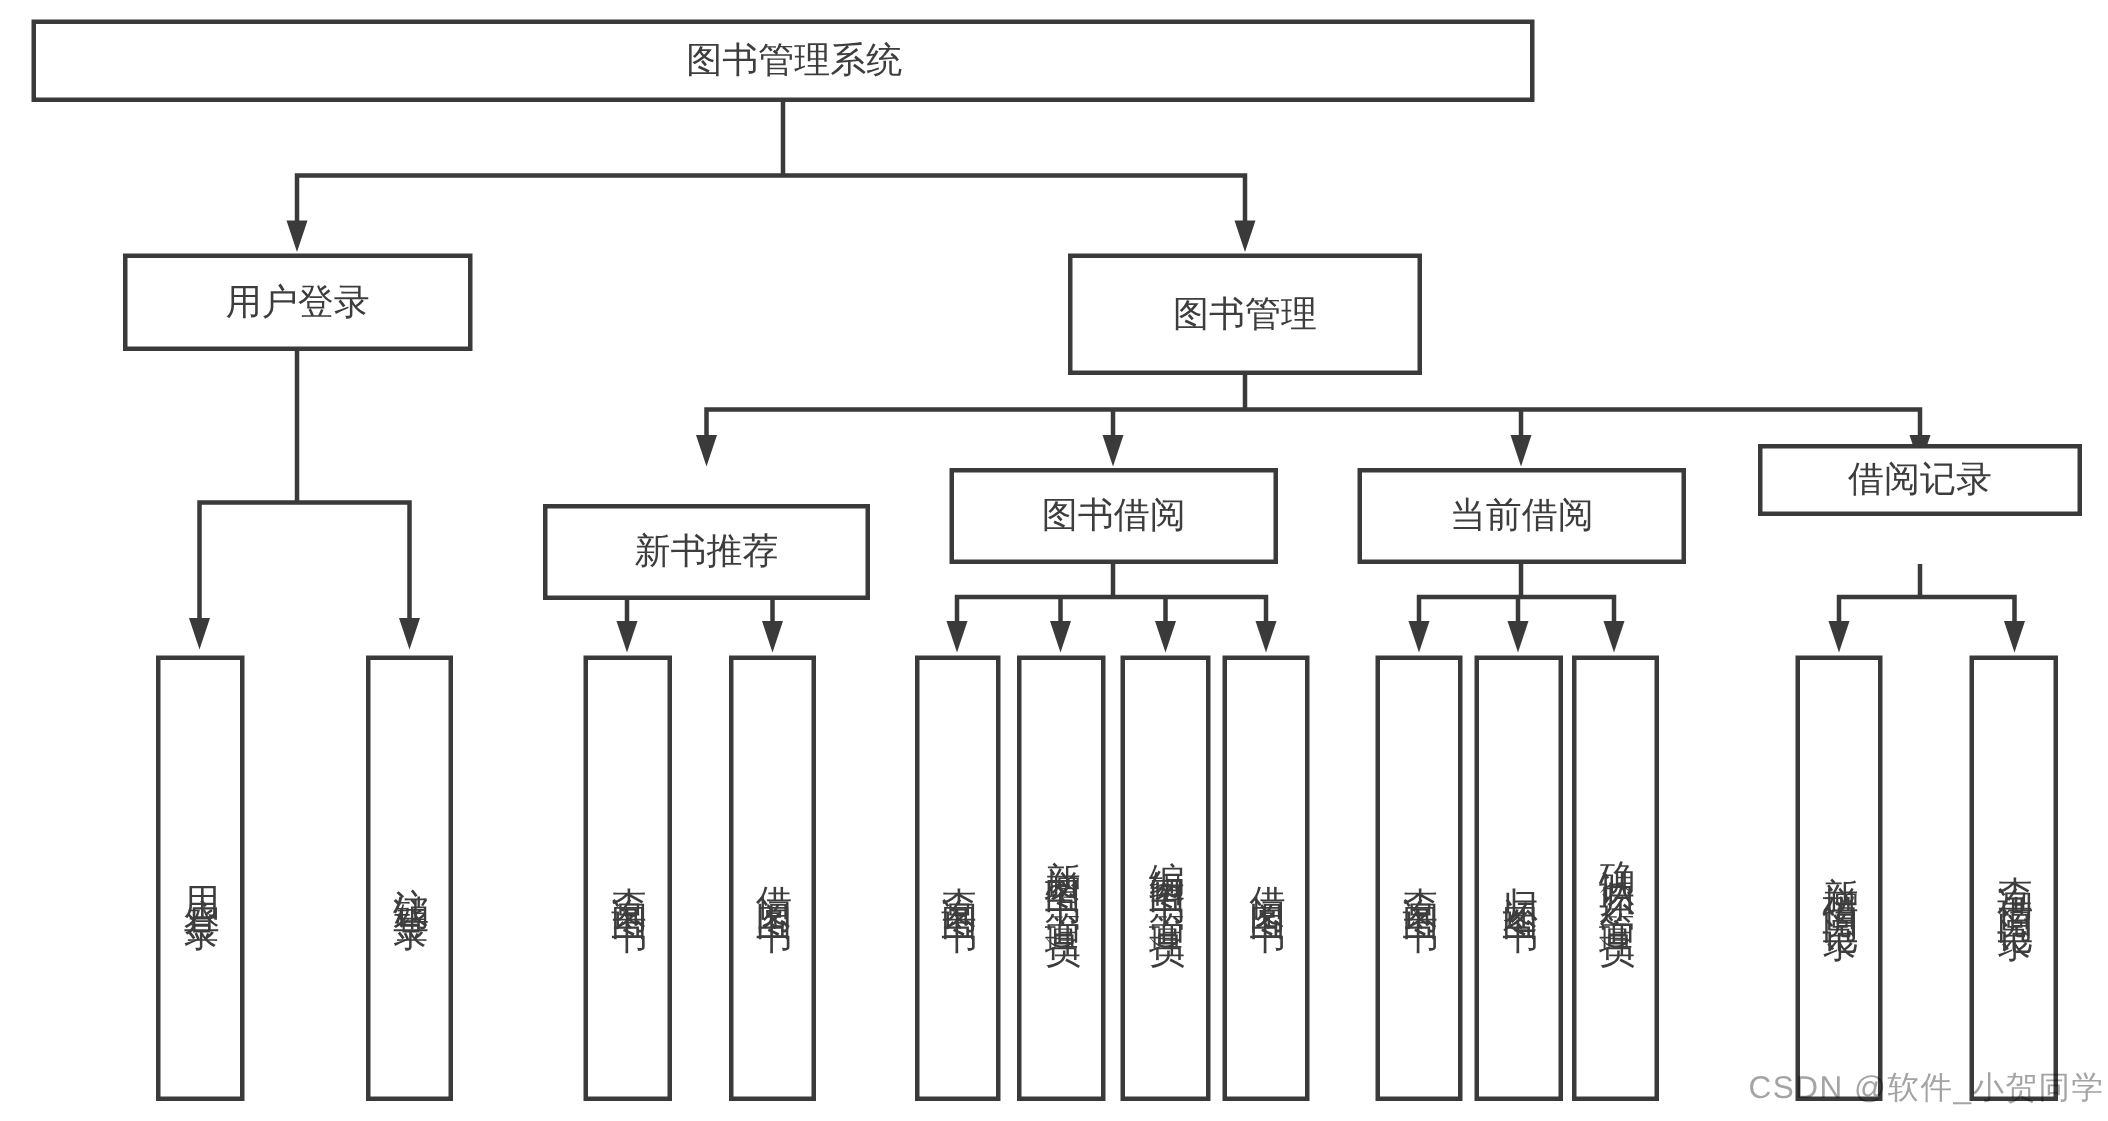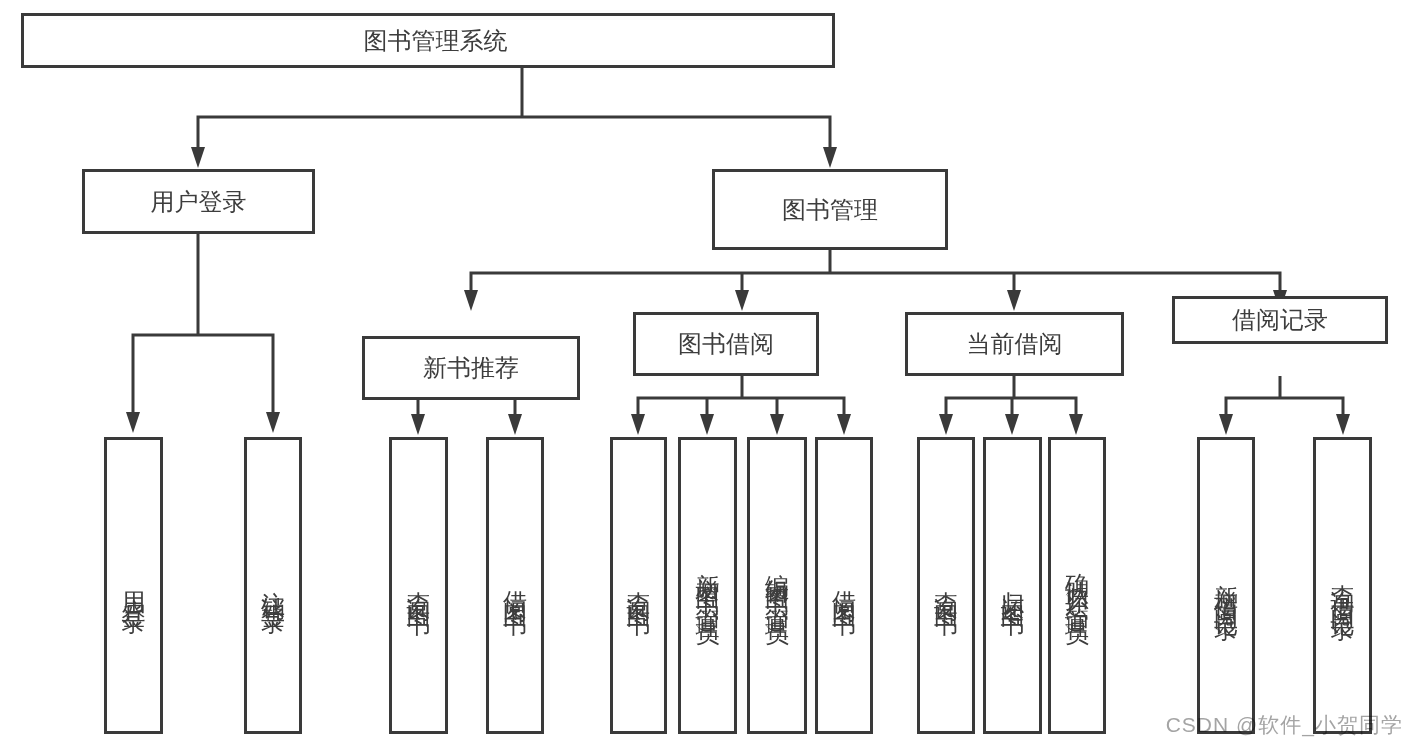--- a/index.html
+++ b/index.html
@@ -87,27 +87,27 @@
       <polygon points="1005,414 1019,414 1012,435"></polygon>
       <polygon points="1069,414 1083,414 1076,435"></polygon>
     </g>
     <g>
       <path d="M1280,376 V398 M1226,416 V398 H1343 V416"></path>
       <polygon points="1219,414 1233,414 1226,435"></polygon>
       <polygon points="1336,414 1350,414 1343,435"></polygon>
     </g>
   </svg>
 
-  <div class="node" style="left:21px;top:13px;width:814px;height:55px;padding-left:15px;">图书管理系统</div>
+  <div class="node" style="left:21px;top:13px;width:1002px;height:55px;padding-left:15px;">图书管理系统</div>
 
   <div class="node" style="left:82px;top:169px;width:233px;height:65px;">用户登录</div>
   <div class="node" style="left:712px;top:169px;width:236px;height:81px;">图书管理</div>
 
   <div class="node" style="left:362px;top:312px;width:218px;height:64px;margin-top:24px;">新书推荐</div>
-  <div class="node" style="left:633px;top:312px;width:186px;height:64px;">图书借阅</div>
+  <div class="node" style="left:633px;top:312px;width:219px;height:64px;">图书借阅</div>
   <div class="node" style="left:905px;top:312px;width:219px;height:64px;">当前借阅</div>
   <div class="node" style="left:1172px;top:296px;width:216px;height:48px;">借阅记录</div>
 
   <div class="node leaf" style="left:104px;top:437px;width:59px;height:297px;">用户登录</div>
   <div class="node leaf" style="left:244px;top:437px;width:58px;height:297px;">注销登录</div>
 
   <div class="node leaf" style="left:389px;top:437px;width:59px;height:297px;">查询图书</div>
   <div class="node leaf" style="left:486px;top:437px;width:58px;height:297px;">借阅图书</div>
 
   <div class="node leaf" style="left:610px;top:437px;width:57px;height:297px;">查询图书</div>

